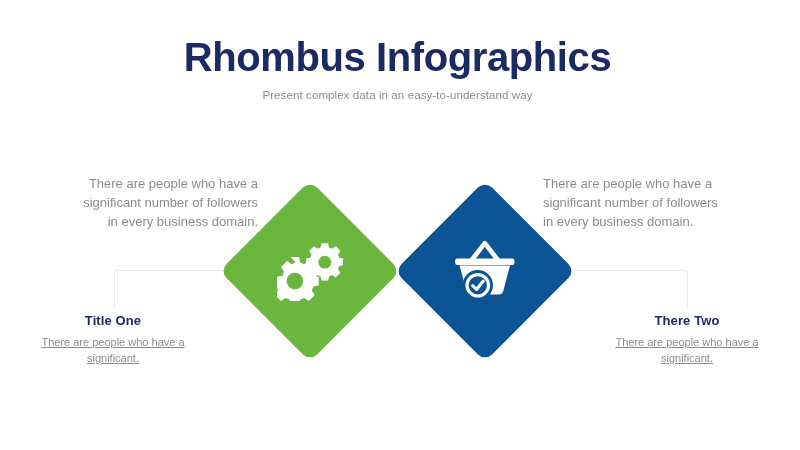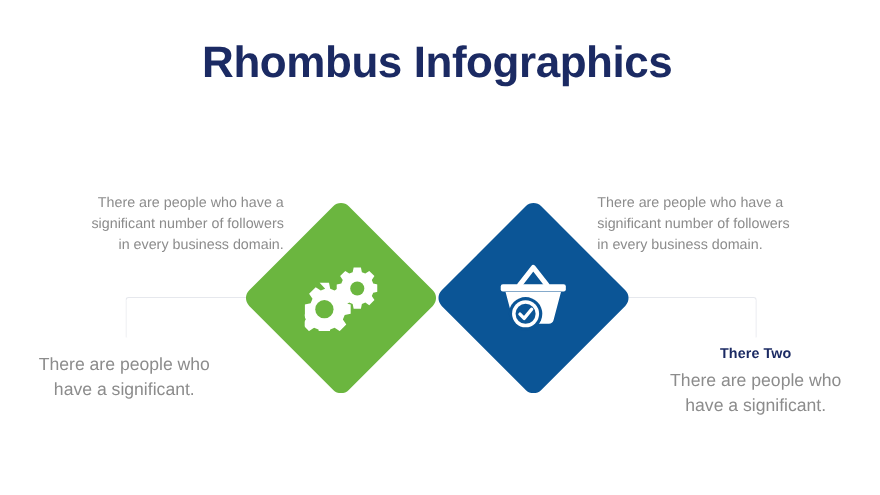--- a/index.html
+++ b/index.html
@@ -129,32 +129,34 @@
   #callout-bottom-right { left: 594px; }
 
   .callout-heading {
     font-size: 13px;
     font-weight: bold;
     color: #1b2a63;
     letter-spacing: 0.1px;
   }
   .callout-body {
     margin-top: 7px;
-    font-size: 16px;
+    font-size: 11px;
     line-height: 1.45;
     color: #8c8c8c;
+    text-decoration: underline;
   }
 </style>
 </head>
 <body>
 
 <div id="slide">
 
   <div id="header">
     <div id="slide-title">Rhombus Infographics</div>
+    <div id="slide-subtitle">Present complex data in an easy-to-understand way</div>
   </div>
 
   <div id="connector-left" class="connector"></div>
   <div id="connector-right" class="connector"></div>
 
   <div id="rhombus-green" class="rhombus">
     <div class="rhombus-icon">
       <svg width="66" height="60" viewBox="0 0 66 60" aria-hidden="true">
 
         <path fill="#ffffff" d="M44.5 2.2h6.6l.9 4.2 3.1 1.3 3.6-2.4 4.7 4.7-2.4 3.6 1.3 3.1 4.2.9v6.6l-4.2.9-1.3 3.1 2.4 3.6-4.7 4.7-3.6-2.4-3.1 1.3-.9 4.2h-6.6l-.9-4.2-3.1-1.3-3.6 2.4-4.7-4.7 2.4-3.6-1.3-3.1-4.2-.9v-6.6l4.2-.9 1.3-3.1-2.4-3.6 4.7-4.7 3.6 2.4 3.1-1.3z"></path>
@@ -179,20 +181,21 @@
         <circle cx="25.8" cy="45.3" r="15.2" fill="#0b5596"></circle>
         <circle cx="25.8" cy="45.3" r="12.3" fill="#ffffff"></circle>
         <circle cx="25.8" cy="45.3" r="9.1" fill="#0b5596"></circle>
         <path d="M20.7 45.6 L24.5 49.4 L31.3 41.1" fill="none" stroke="#ffffff" stroke-width="3.1" stroke-linecap="round" stroke-linejoin="round"></path>
       </svg>
     </div>
   </div>
 
   <div id="callout-top-left" class="callout-top">There are people who have a significant number of followers in every business domain.</div>
   <div id="callout-bottom-left" class="callout-bottom">
+    <div class="callout-heading">Title One</div>
     <div class="callout-body">There are people who have a significant.</div>
   </div>
 
   <div id="callout-top-right" class="callout-top">There are people who have a significant number of followers in every business domain.</div>
   <div id="callout-bottom-right" class="callout-bottom">
     <div class="callout-heading">There Two</div>
     <div class="callout-body">There are people who have a significant.</div>
   </div>
 
 </div>

